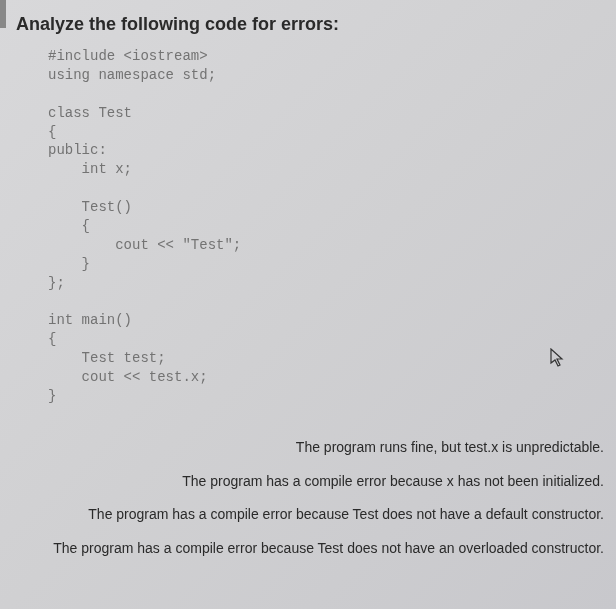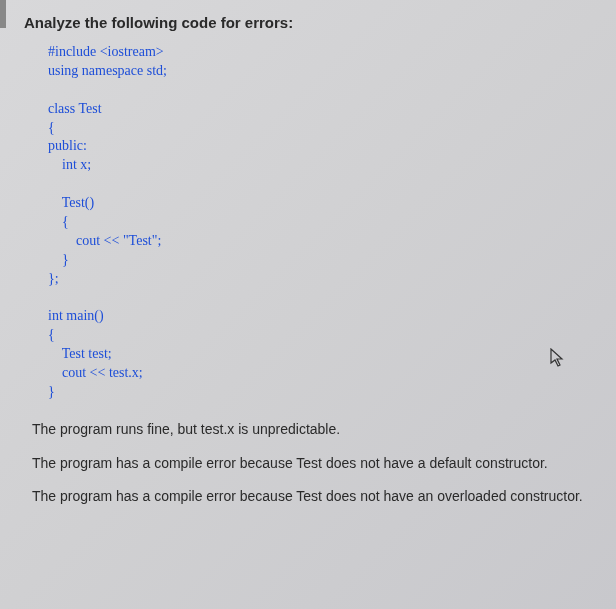--- a/index.html
+++ b/index.html
@@ -11,36 +11,37 @@
       width: 616px;
       height: 609px;
       background: linear-gradient(135deg, #d8d8da 0%, #d0d0d2 50%, #c8c8cc 100%);
       font-family: Arial, sans-serif;
       color: #2a2a2a;
       padding: 8px 12px;
       overflow: hidden;
       position: relative;
     }
     .question-prompt {
-      font-size: 15px;
+      font-size: 18px;
       font-weight: 600;
       color: #2a2a2a;
-      margin: 6px 0 12px 12px;
+      margin: 6px 0 12px 4px;
     }
     .code-block {
-      font-family: Liberation Serif, serif;
+      font-family: Liberation Mono, monospace;
       font-size: 14px;
-      color: #1d4ed8;
+      color: #737373;
       white-space: pre;
       line-height: 1.35;
       margin-left: 36px;
-      margin-bottom: 18px;
+      margin-bottom: 32px;
     }
     .options {
       margin-left: 20px;
+      text-align: right;
     }
     .option {
       font-size: 14px;
       color: #2a2a2a;
       margin: 14px 0;
       line-height: 1.4;
     }
     .cursor-icon {
       position: absolute;
       right: 50px;
@@ -80,20 +81,21 @@
 };
 
 int main()
 {
     Test test;
     cout &lt;&lt; test.x;
 }</div>
 
 <div class="options">
   <div class="option">The program runs fine, but test.x is unpredictable.</div>
+  <div class="option">The program has a compile error because x has not been initialized.</div>
   <div class="option">The program has a compile error because Test does not have a default constructor.</div>
   <div class="option">The program has a compile error because Test does not have an overloaded constructor.</div>
 </div>
 
 <div class="cursor-icon">
   <svg width="16" height="20" viewBox="0 0 16 20">
     <path d="M1 1 L1 15 L5 12 L8 18 L10 17 L7 11 L12 11 Z" fill="none" stroke="#333" stroke-width="1.2"></path>
   </svg>
 </div>
 

